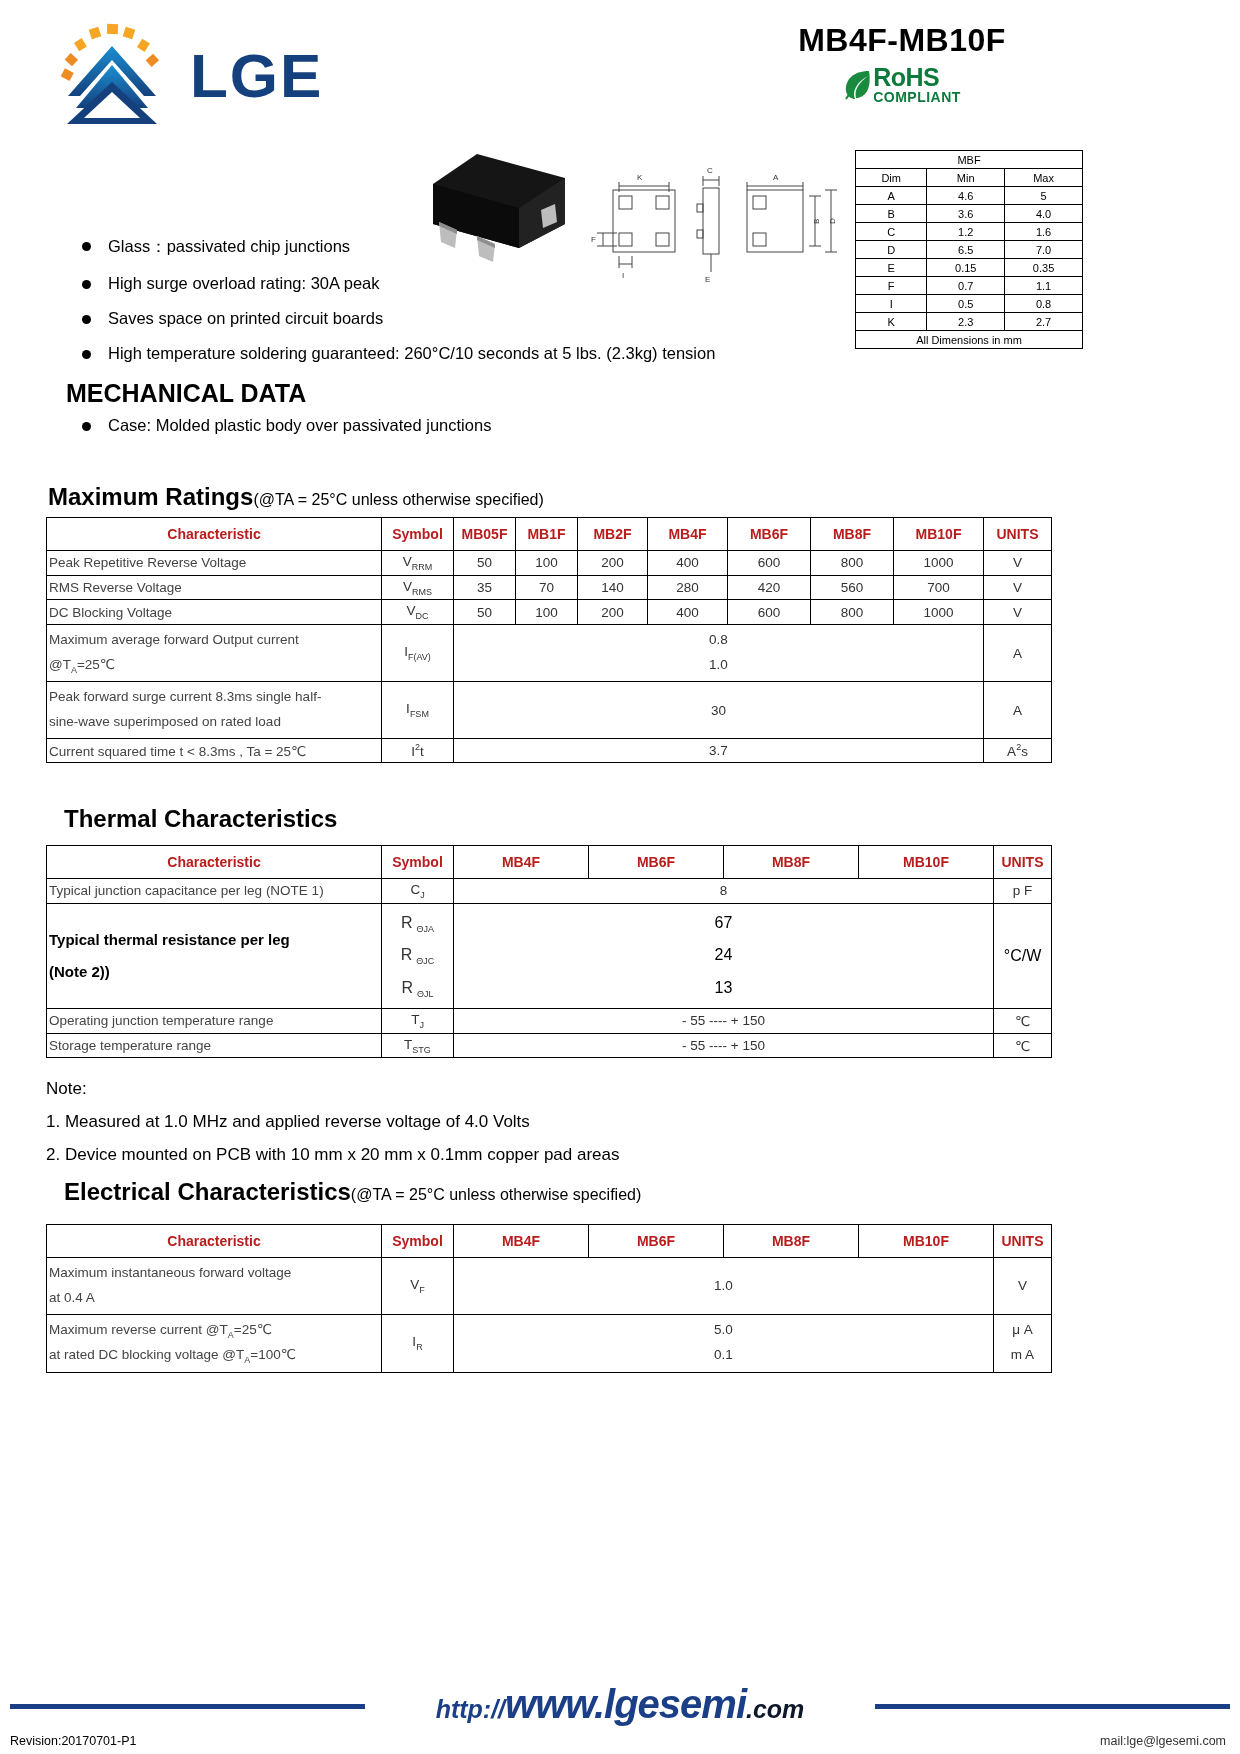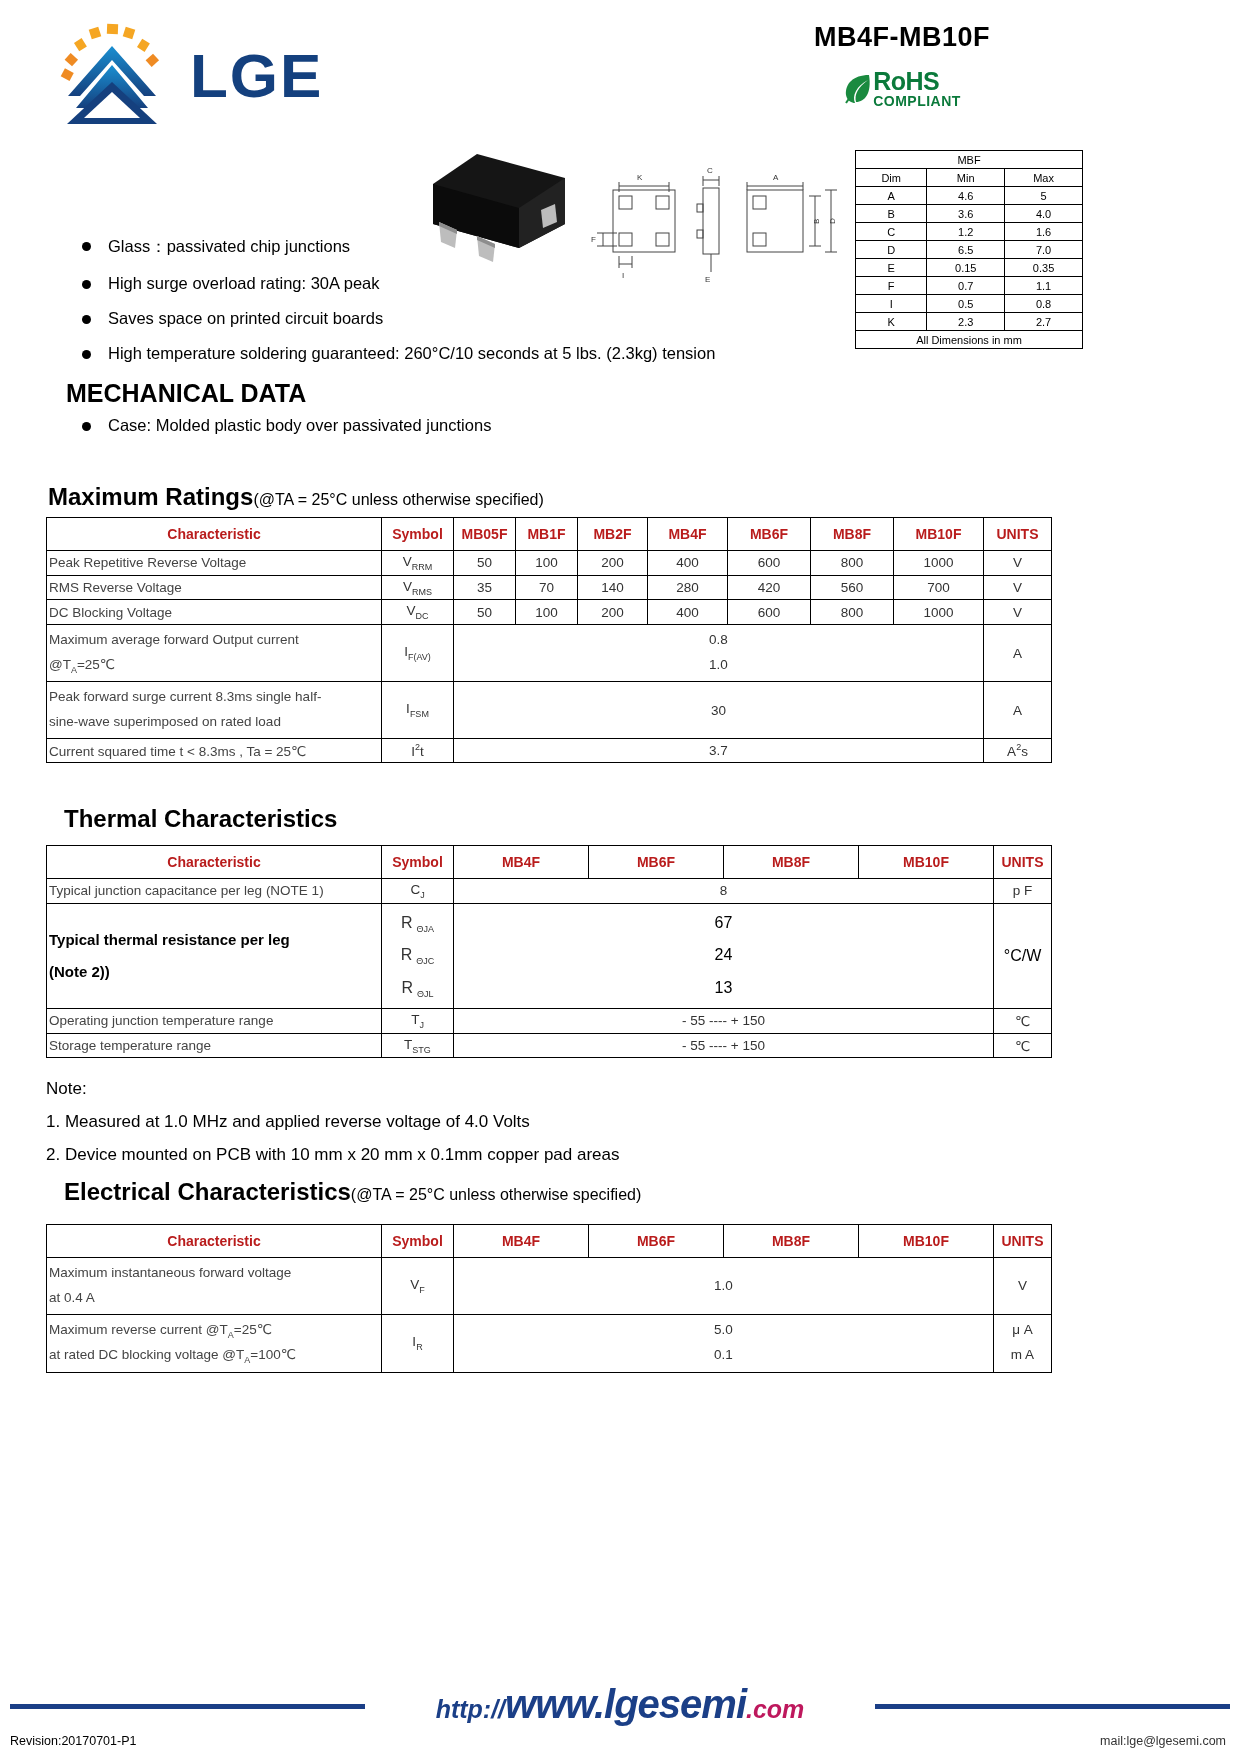--- a/index.html
+++ b/index.html
@@ -10,23 +10,23 @@
   }
   .page{position:relative;width:1240px;height:1754px;}
 
   
   .header{position:relative;height:150px;}
   .logo-wrap{position:absolute;left:52px;top:18px;display:flex;align-items:center;}
   .logo-mark{width:120px;height:115px;}
   .logo-text{font-size:62px;font-weight:bold;color:#14407e;letter-spacing:2px;
     font-family:"Liberation Sans",sans-serif;margin-left:18px;line-height:1;}
   .hdr-right{position:absolute;right:28px;top:22px;text-align:right;width:620px;}
-  .part-no{font-size:27px;font-weight:bold;letter-spacing:.5px;text-align:center;}
+  .part-no{font-size:32px;font-weight:bold;letter-spacing:.5px;text-align:center;}
   .subtitle{font-size:28px;font-weight:bold;letter-spacing:.3px;text-align:center;margin-top:9px;}
-  .rohs{display:flex;justify-content:center;margin-top:16px;align-items:center;}
+  .rohs{display:flex;justify-content:center;margin-top:6px;align-items:center;}
   .rohs-txt{display:flex;flex-direction:column;align-items:flex-start;line-height:1;}
   .rohs-1{font-size:25px;font-weight:bold;color:#0b7a3b;letter-spacing:-.5px;}
   .rohs-2{font-size:14px;font-weight:bold;color:#0b7a3b;letter-spacing:.5px;}
 
   
   .pkg-photo{position:absolute;left:415px;top:148px;width:180px;height:120px;}
 
   
   .outline{position:absolute;left:585px;top:160px;width:260px;height:130px;}
 
@@ -61,21 +61,21 @@
 
   .note-blk{position:absolute;left:46px;font-size:17px;}
   .note-blk .nt{margin-bottom:13px;}
 
   
   .footer{position:absolute;left:0;bottom:0;width:1240px;height:80px;}
   .foot-line{position:absolute;top:30px;height:5px;background:#1b3f87;}
   .foot-url{position:absolute;left:0;right:0;top:8px;text-align:center;font-size:0;}
   .u1{font-size:25px;font-weight:bold;color:#1b3f87;font-style:italic;}
   .u2{font-size:40px;font-weight:bold;color:#1b3f87;font-style:italic;letter-spacing:-1px;}
-  .u3{font-size:25px;font-weight:bold;color:#be185d;font-style:italic;}
+  .u3{font-size:25px;font-weight:bold;color:#0f172a;font-style:italic;}
   .rev{position:absolute;left:10px;bottom:6px;font-size:12.5px;}
   .mail{position:absolute;right:14px;bottom:6px;font-size:12.5px;color:#333;}
 </style>
 </head>
 <body>
 
 <div class="page">
 
   <div class="header">
     <div class="logo-wrap">

